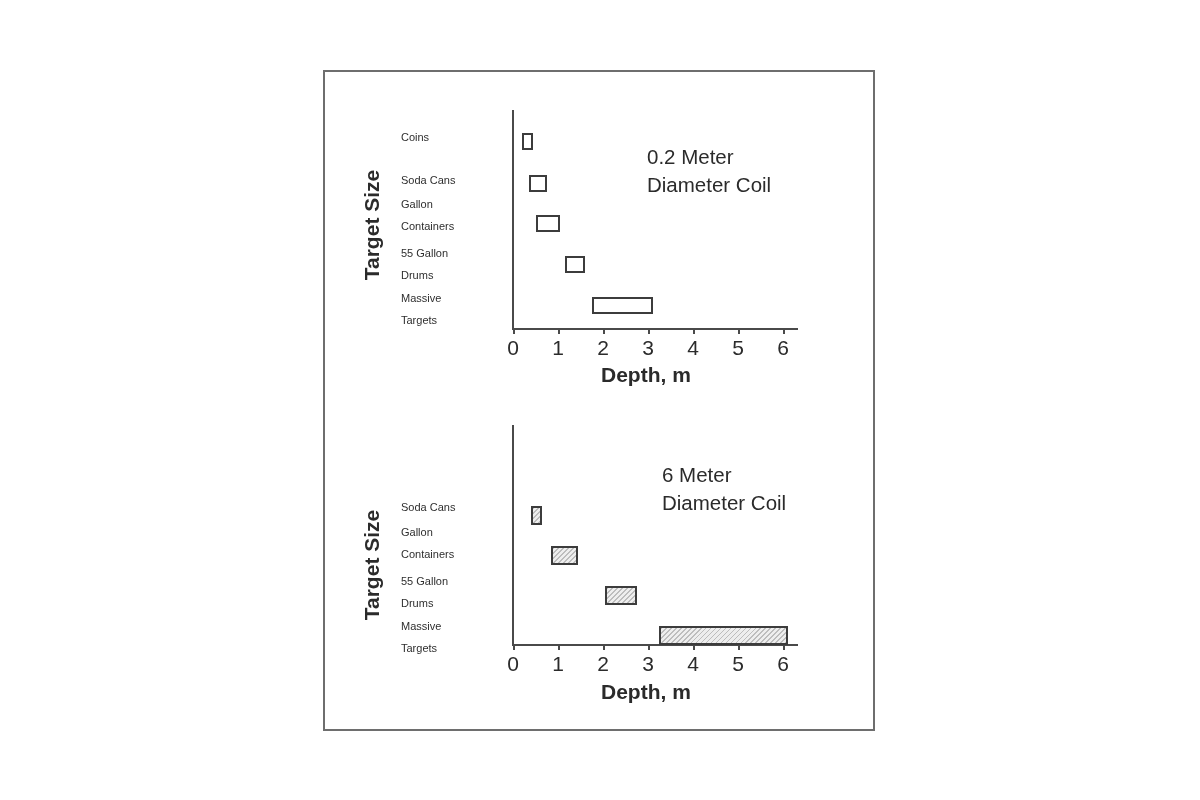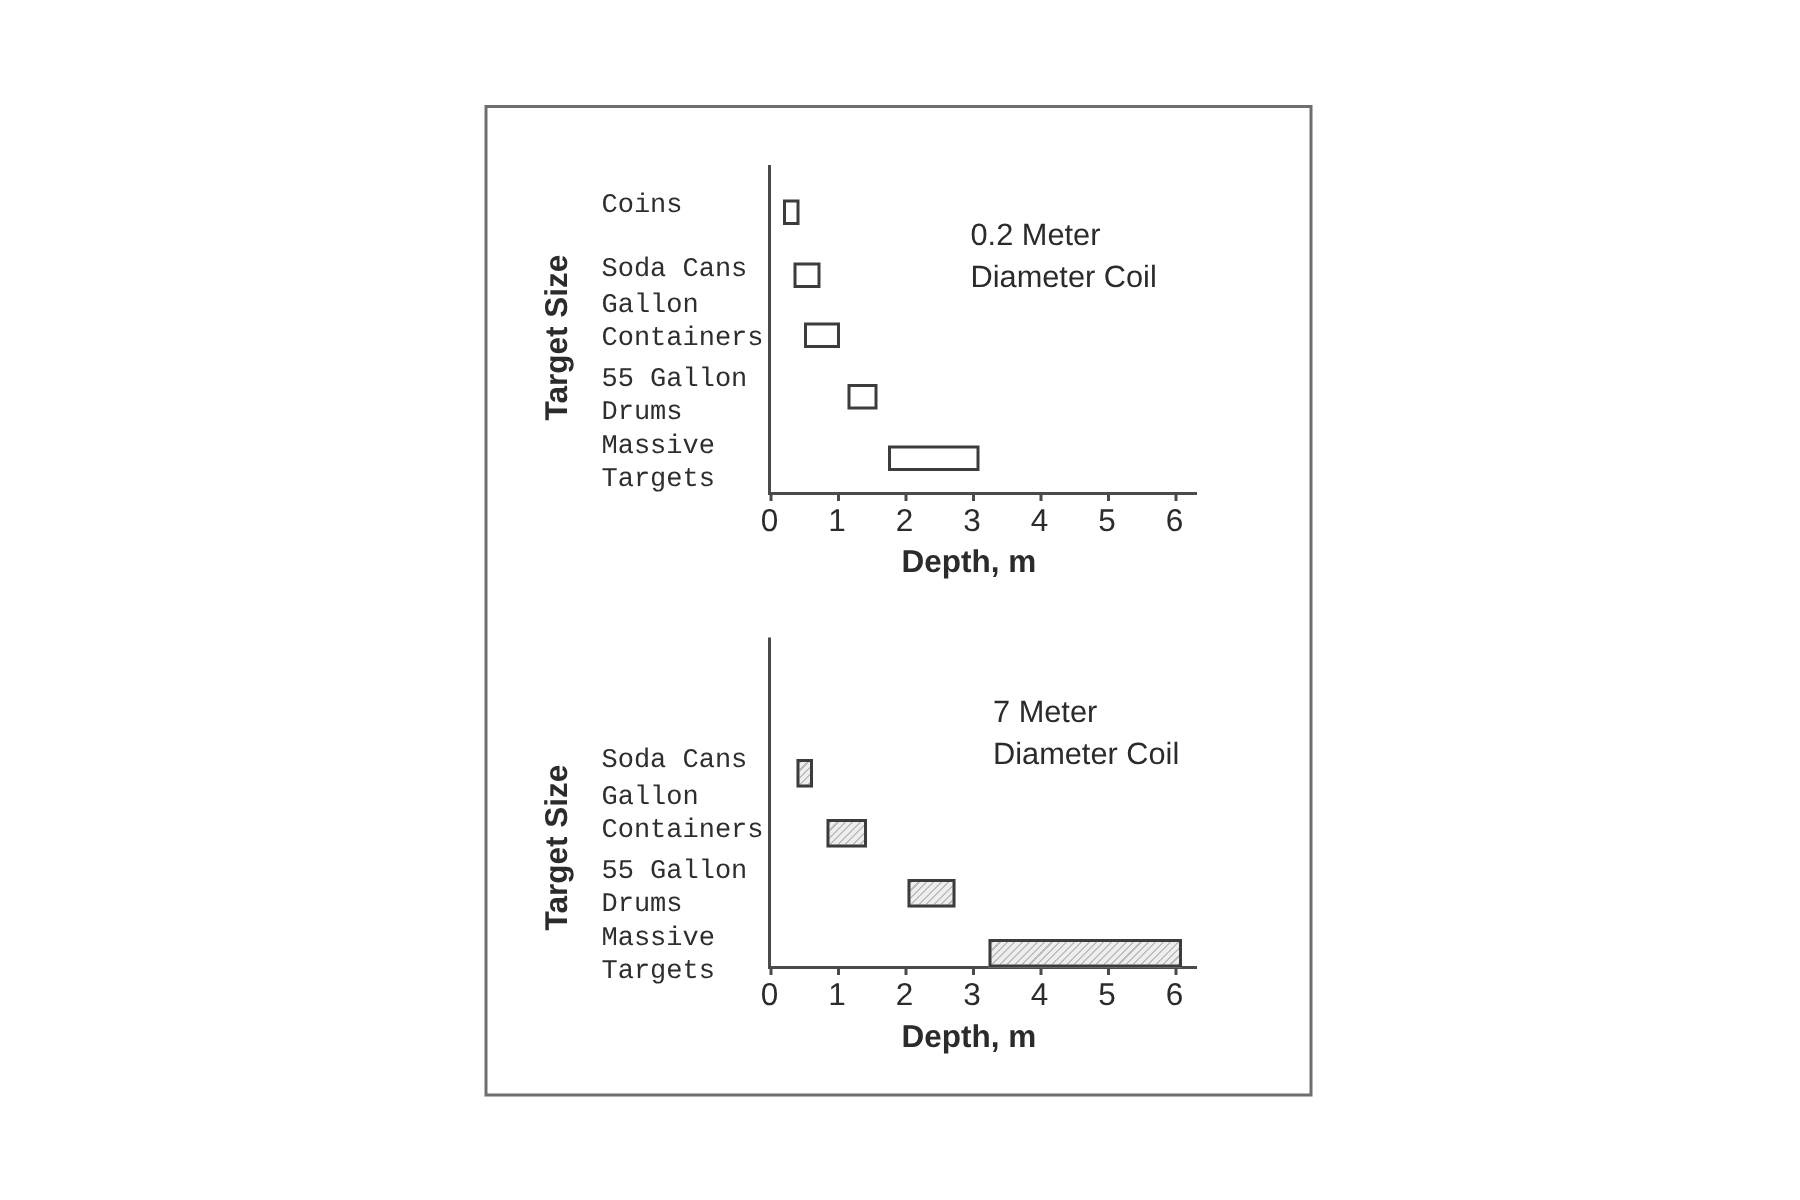--- a/index.html
+++ b/index.html
@@ -3,21 +3,21 @@
 <meta charset="utf-8">
 <style>
   html, body { margin: 0; padding: 0; background: #ffffff; }
   body { width: 1200px; height: 800px; position: relative; overflow: hidden;
          font-family: "Liberation Sans", sans-serif; color: #2b2b2b; }
   .frame { position: absolute; left: 323px; top: 70px; width: 548px; height: 657px;
            border: 2px solid #6e6e6e; box-sizing: content-box; }
   .ylabel { position: absolute; font-weight: bold; font-size: 21px; color: #2b2b2b;
             transform: rotate(-90deg); transform-origin: center center; white-space: nowrap;
             width: 140px; text-align: center; height: 24px; line-height: 24px; }
-  .cat { position: absolute; left: 401px; font-size: 18px; color: #2e2e2e; line-height: 22px; white-space: nowrap; font-family: Liberation Mono, monospace; }
+  .cat { position: absolute; left: 401px; font-size: 11px; color: #2e2e2e; line-height: 22px; white-space: nowrap; }
   .axis-y { position: absolute; left: 512px; width: 2px; background: #4a4a4a; }
   .axis-x { position: absolute; left: 512px; height: 2px; background: #4a4a4a; }
   .tick { position: absolute; width: 1.5px; height: 5px; background: #4a4a4a; }
   .ticklabel { position: absolute; font-size: 21px; color: #2b2b2b; width: 20px; text-align: center; margin-left: -10px; line-height: 22px; }
   .xlabel { position: absolute; font-weight: bold; font-size: 21px; color: #2b2b2b; white-space: nowrap; }
   .bar { position: absolute; box-sizing: border-box; border: 2px solid #3c3c3c; background: #ffffff; }
   .bar.hatched { border-color: #3c3c3c;
     background-color: #e6e6e6;
     background-image: repeating-linear-gradient(135deg, #bdbdbd 0px, #bdbdbd 1px, #eeeeee 1px, #eeeeee 3.5px); }
   .annot { position: absolute; font-size: 20.5px; color: #2b2b2b; line-height: 28px; white-space: nowrap; }
@@ -102,17 +102,17 @@
       <div class="tick" style="left: 783px; top: 645px;"></div>
       <div class="ticklabel" style="left: 783px; top: 653px;">6</div>
     </div>
   <div id="bottom-bars">
       <div class="bar hatched" title="Soda Cans: 0.4–0.65 m" style="left: 531px; width: 11.25px; top: 506px; height: 19px;"></div>
       <div class="bar hatched" title="Gallon Containers: 0.85–1.45 m" style="left: 551.25px; width: 27px; top: 546px; height: 19px;"></div>
       <div class="bar hatched" title="55 Gallon Drums: 2.05–2.75 m" style="left: 605.25px; width: 31.5px; top: 586px; height: 19px;"></div>
       <div class="bar hatched" title="Massive Targets: 3.25–6.1 m" style="left: 659.25px; width: 128.25px; top: 626px; height: 19px;"></div>
     </div>
 
-  <div class="annot" style="left:662px; top:461px;">7 Meter</div>
+  <div class="annot" style="left:662px; top:461px;">6 Meter</div>
   <div class="annot" style="left:662px; top:489px;">Diameter Coil</div>
 
   <div class="xlabel" style="left:601px; top:680px;">Depth, m</div>
 </div>
 
 </body></html>

